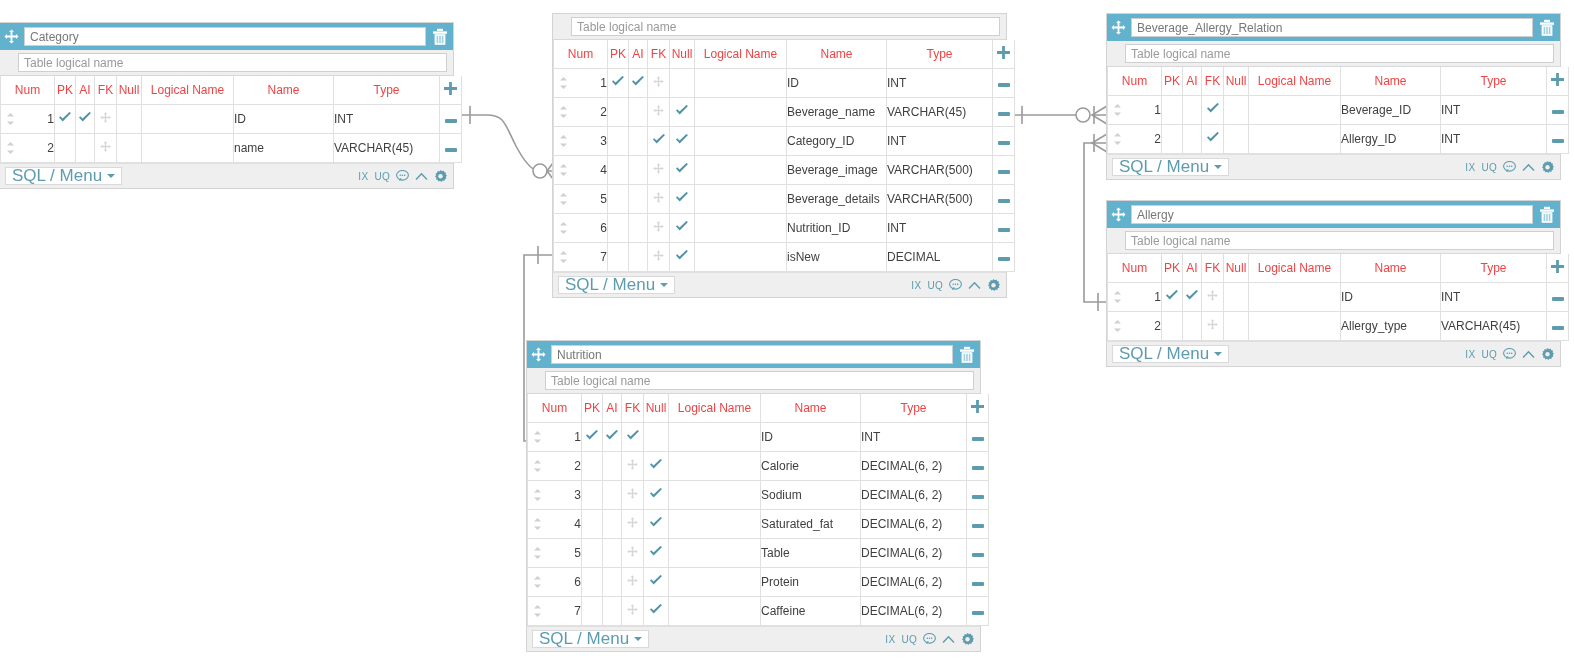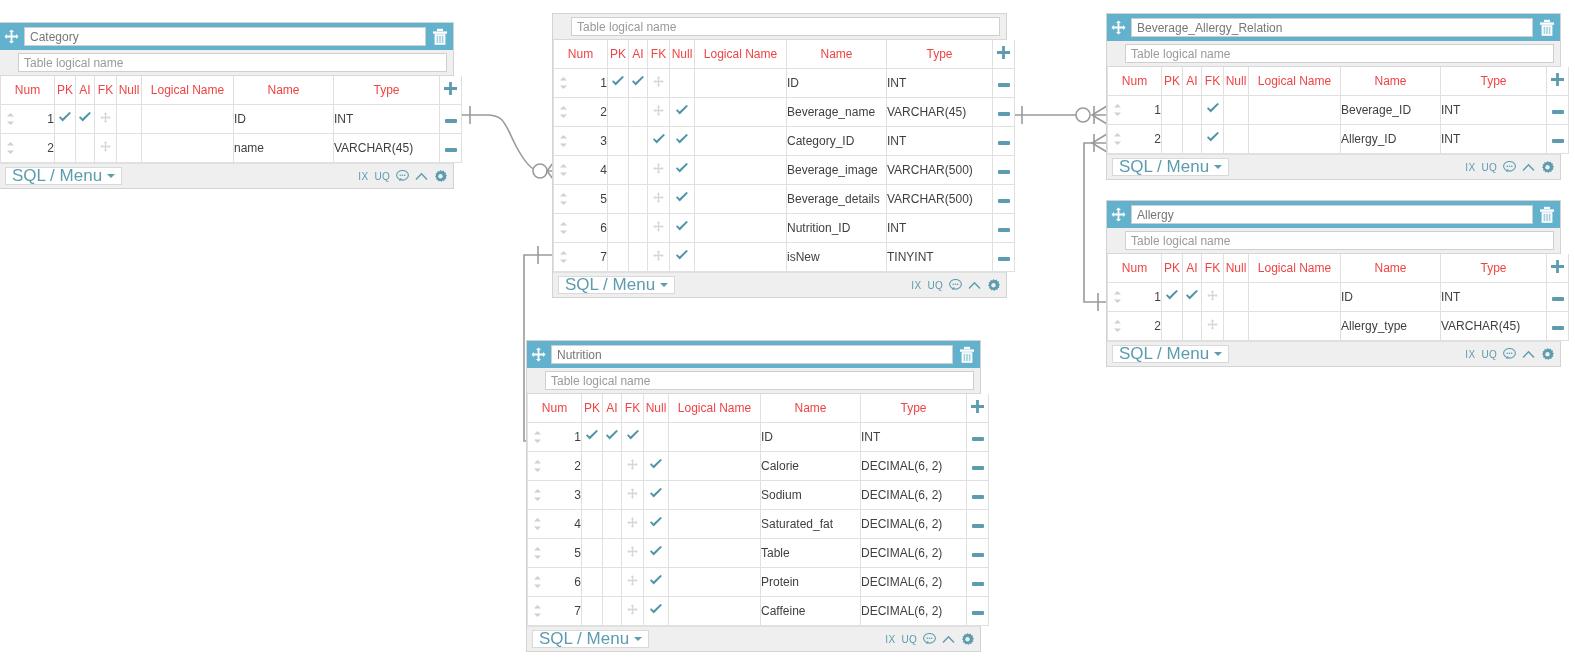--- a/index.html
+++ b/index.html
@@ -424,21 +424,21 @@
               <td class="ctr"></td>
               <td class="ctr"></td>
               <td class="ctr"><svg class="crossmove" viewBox="0 0 15 15">
                   <use href="#ico-move" fill="#cfcfcf"></use>
                 </svg></td>
               <td class="ctr"><svg class="chk" viewBox="0 0 14 11">
                   <path d="M1 5.6 L4.7 9.4 L13 0.9 L11.4 0 L4.6 6.5 L2.2 4.2 Z" fill="#4f93a8"></path>
                 </svg></td>
               <td class="lft"></td>
               <td class="lft">isNew</td>
-              <td class="lft">TINYINT</td>
+              <td class="lft">DECIMAL</td>
               <td class="ctr"><span class="minus"></span></td>
             </tr>
           </tbody>
         </table>
         <div class="footer">
           <div class="sqlmenu">
             <span>SQL / Menu</span>
             <span class="caret"></span>
           </div>
           <div class="ficons">

